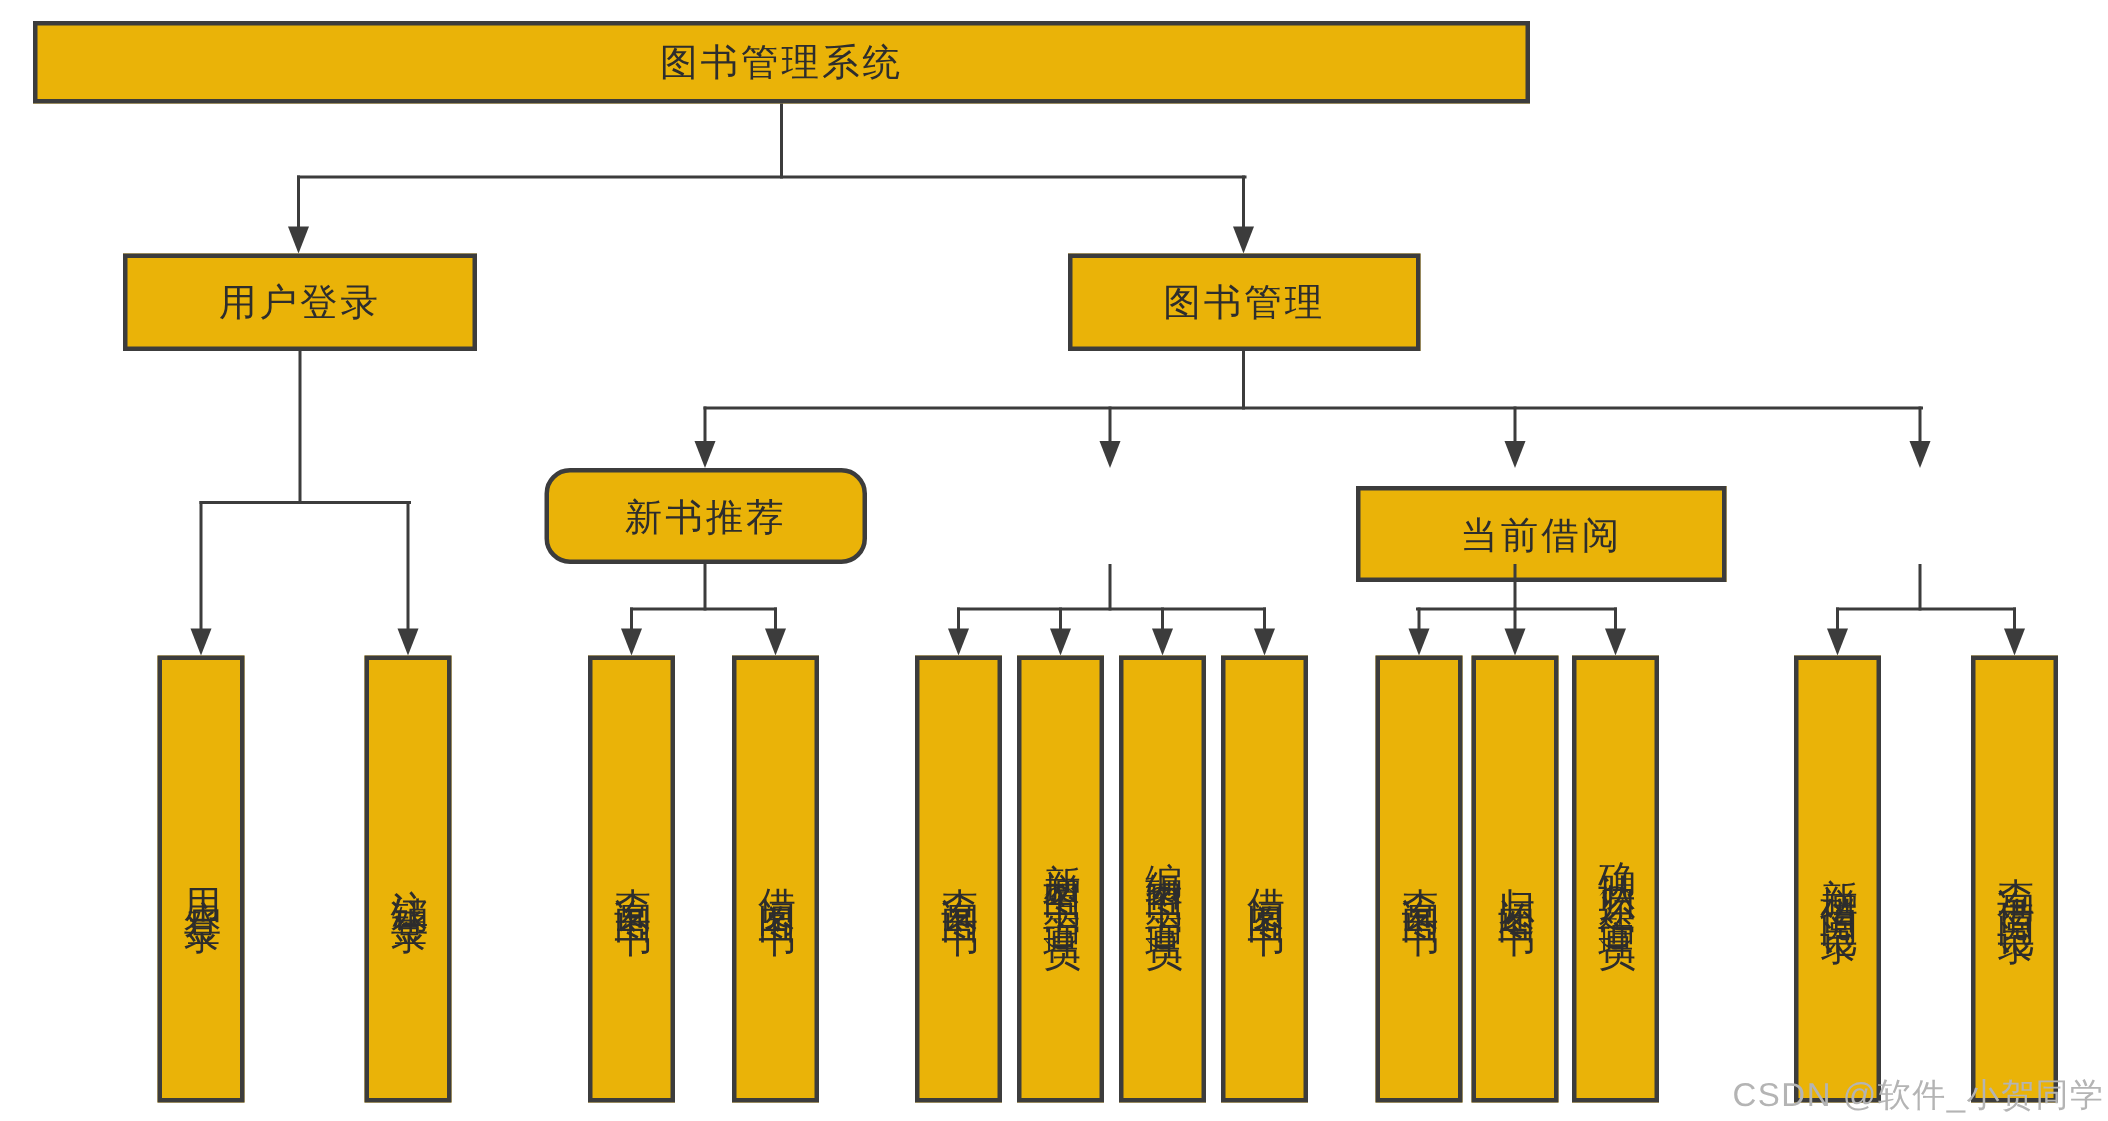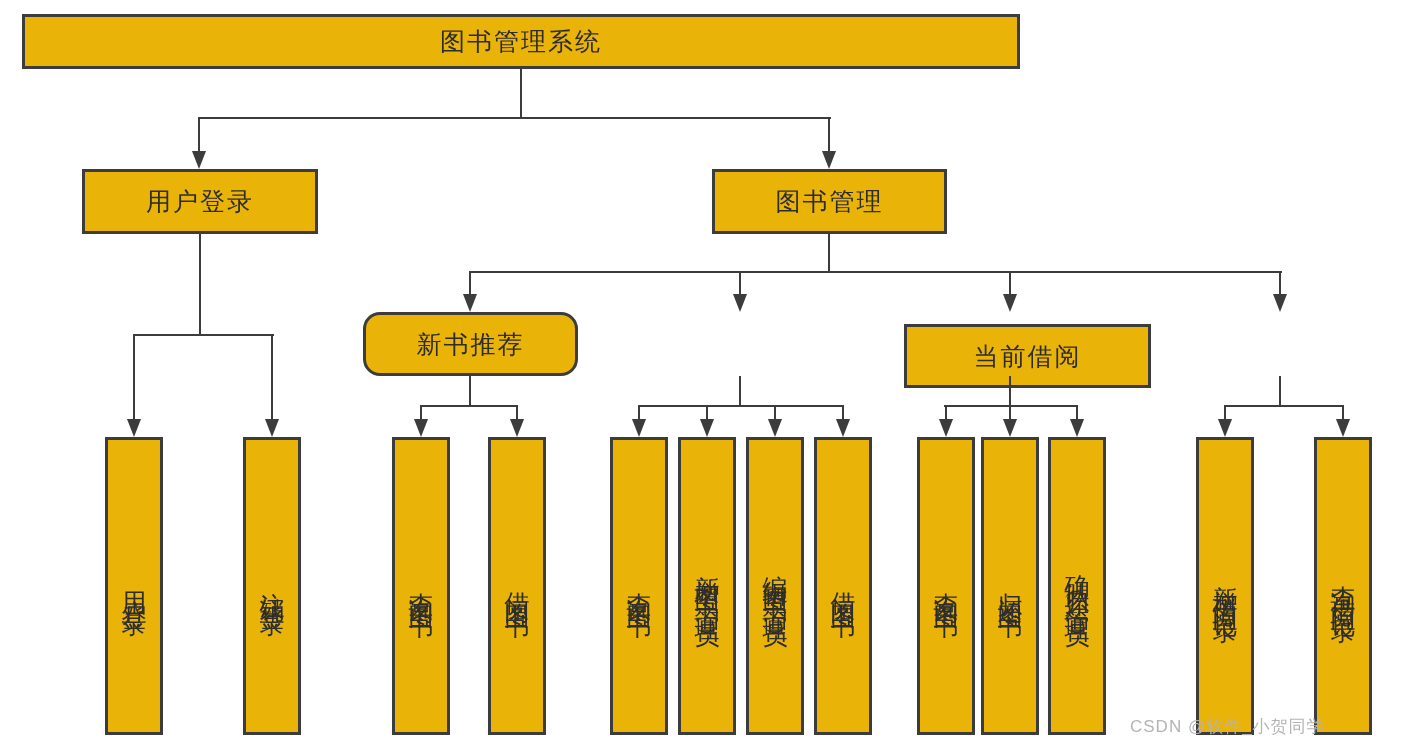--- a/index.html
+++ b/index.html
@@ -26,22 +26,22 @@
     writing-mode:vertical-rl;text-orientation:mixed;
     letter-spacing:7px;line-height:1;white-space:normal;
   }
   .cline{position:absolute;background:var(--line);}
   .ahead{
     position:absolute;width:0;height:0;
     border-left:7px solid transparent;border-right:7px solid transparent;
     border-top:18px solid var(--line);
   }
   .watermark{
-    position:absolute;left:1130px;top:715px;
-    font-size:17px;color:var(--watermark);letter-spacing:1px;
+    position:absolute;left:1155px;top:715px;
+    font-size:22px;color:var(--watermark);letter-spacing:1px;
     white-space:nowrap;
   }
 </style>
 </head>
 <body>
 
 <div class="canvas">
 
   <div class="node" style="left:22px;top:14px;width:998px;height:55px;">图书管理系统</div>
 

